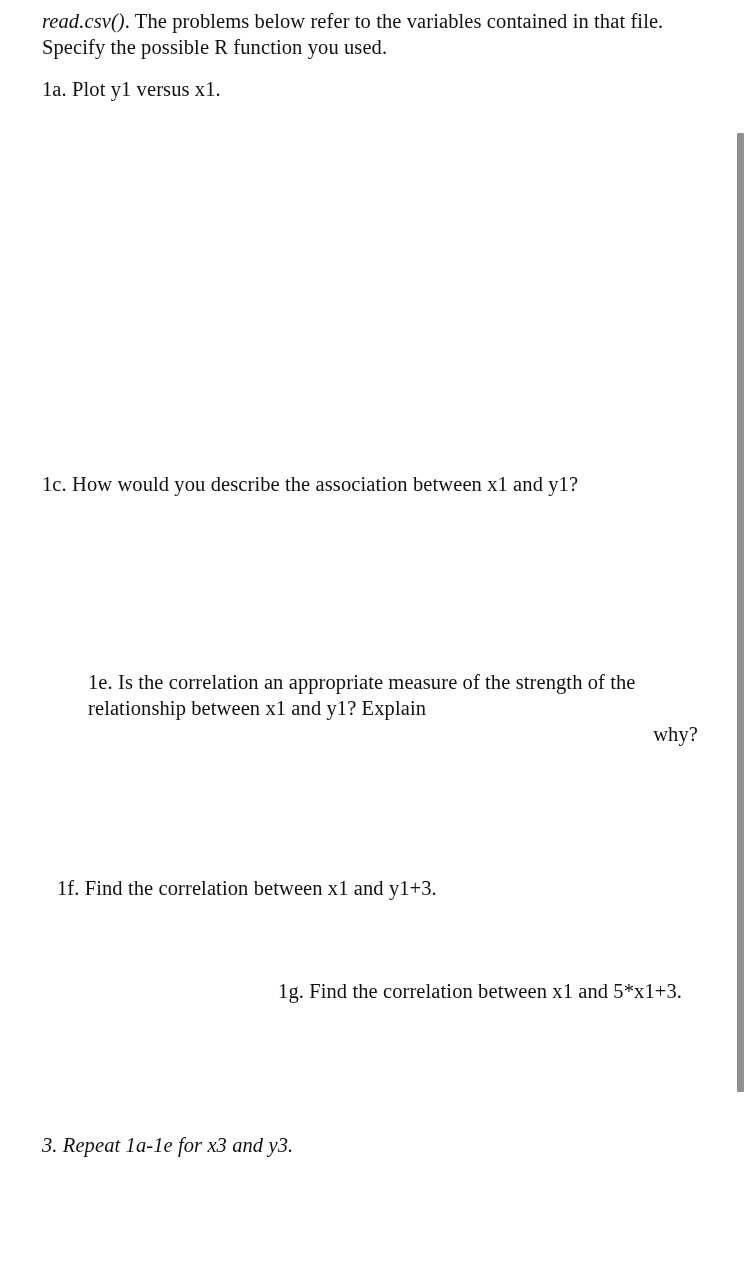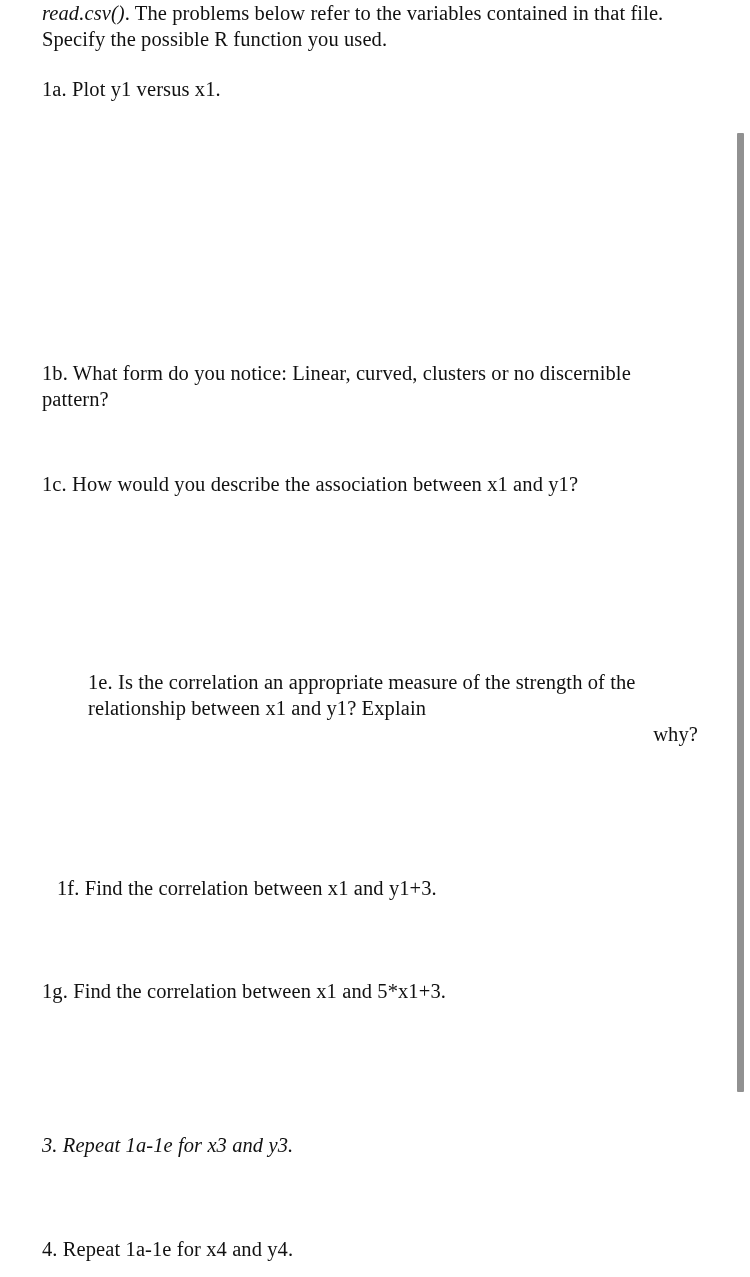--- a/index.html
+++ b/index.html
@@ -41,28 +41,28 @@
   .para .ital {
     font-style: italic;
   }
   .indent-sub {
     display: block;
     padding-left: 30px;
     text-align: right;
   }
 
   
-  .p-intro    { top: 0;    width: 650px; }
+  .p-intro    { top: 8px;    width: 650px; }
   .p-1a       { top: 76px; }
   .p-1b       { top: 360px;  width: 640px; }
   .p-1c       { top: 471px; }
   .p-1d       { top: 566px; }
   .p-1e       { top: 669px;  width: 610px; margin-left: 46px; }
   .p-1f       { top: 875px; margin-left: 15px; }
-  .p-1g       { top: 978px; }
+  .p-1g       { top: 978px; text-align: right; }
   .p-2        { top: 1132px; }
   .p-3        { top: 1132px; font-style: italic; }
   .p-4        { top: 1236px; }
 
   
   .scrollbar-track {
     position: absolute;
     top: 0;
     right: 0;
     width: 14px;
@@ -83,35 +83,33 @@
 <body>
 
 <div id="page">
 
   <div class="doc-body">
 
     <div class="para p-intro"><span class="ital">read.csv()</span><span>. The problems below refer to the variables contained in that file. Specify the possible R function you used.</span></div>
 
     <div class="para p-1a">1a. Plot y1 versus x1.</div>
 
-    <div class="para p-1b">1b. What form do you notice: Linear, curved, clusters or no discernible pattern?</div>
 
     <div class="para p-1c">1c. How would you describe the association between x1 and y1?</div>
 
 
     <div class="para p-1e"><span>1e. Is the correlation an appropriate measure of the strength of the relationship between x1 and y1? Explain</span><span class="indent-sub">why?</span></div>
 
     <div class="para p-1f">1f. Find the correlation between x1 and y1+3.</div>
 
     <div class="para p-1g">1g. Find the correlation between x1 and 5*x1+3.</div>
 
 
     <div class="para p-3">3. Repeat 1a-1e for x3 and y3.</div>
 
-    <div class="para p-4">4. Repeat 1a-1e for x4 and y4.</div>
 
   </div>
 
   <div class="scrollbar-track">
     <div class="scrollbar-thumb"></div>
   </div>
 
 </div>
 
 </body></html>

